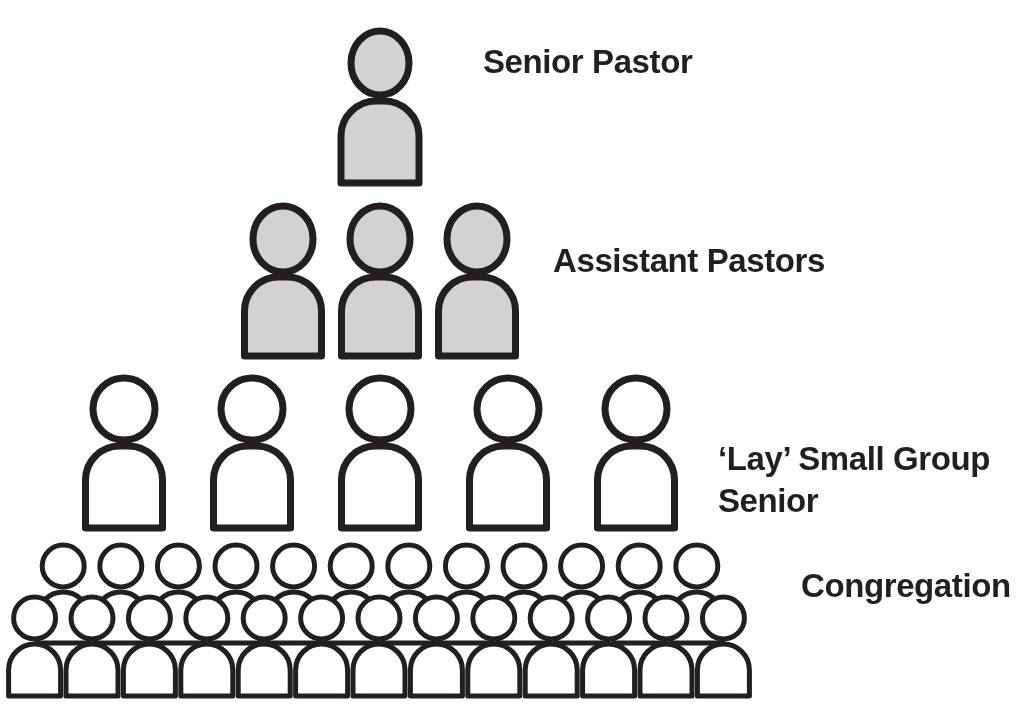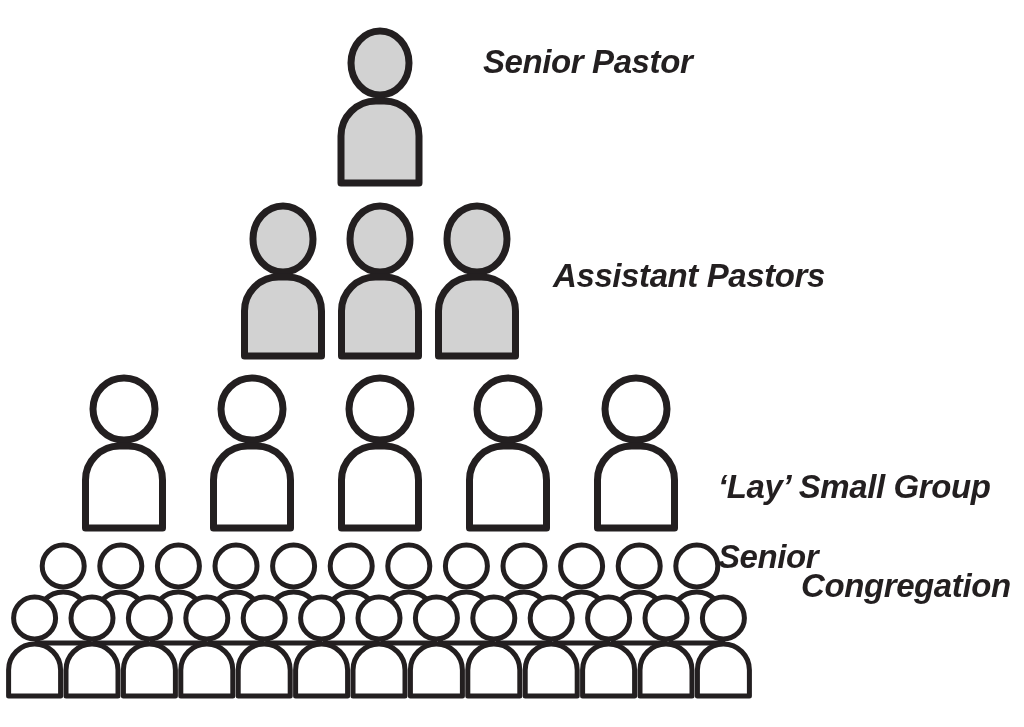--- a/index.html
+++ b/index.html
@@ -7,40 +7,38 @@
     padding: 0;
     background: #ffffff;
   }
   .canvas {
     position: relative;
     width: 1024px;
     height: 727px;
     background: #ffffff;
     overflow: hidden;
     font-family: "Liberation Sans", sans-serif;
-    font-style: italic;
   }
   .figures-svg {
     position: absolute;
     left: 0;
     top: 0;
   }
   .label {
     position: absolute;
     font-family: "Liberation Sans", sans-serif;
     font-weight: bold;
     font-size: 33px;
     line-height: 42px;
     letter-spacing: -0.4px;
     color: #231f20;
     white-space: nowrap;
   }
   .label .line {
     display: block;
-    margin-top: 28px;
   }
 </style>
 </head>
 <body>
 
 <div class="canvas">
 
   <svg id="figures" class="figures-svg" width="1024" height="727" viewBox="0 0 1024 727">
       <g>
         <ellipse cx="380" cy="63" rx="29" ry="32" fill="#d2d2d2" stroke="#231f20" stroke-width="7"></ellipse>
@@ -175,21 +173,21 @@
         <path d="M 640 696 L 640 670 A 26 26 0 0 1 666 644 L 666 644 A 26 26 0 0 1 692 670 L 692 696 Z" fill="#ffffff" stroke="#231f20" stroke-width="5" stroke-linejoin="round"></path>
       </g>
       <g>
         <ellipse cx="723.4" cy="618" rx="21" ry="21" fill="#ffffff" stroke="#231f20" stroke-width="5"></ellipse>
         <path d="M 697.4 696 L 697.4 670 A 26 26 0 0 1 723.4 644 L 723.4 644 A 26 26 0 0 1 749.4 670 L 749.4 696 Z" fill="#ffffff" stroke="#231f20" stroke-width="5" stroke-linejoin="round"></path>
       </g>
     </svg>
 
   <div class="label" style="left:483px; top:41px">Senior Pastor</div>
 
-  <div class="label" style="left:553px; top:255px">Assistant Pastors</div>
+  <div class="label" style="left:553px; top:240px">Assistant Pastors</div>
 
   <div class="label" style="left:718px; top:438px">
     <span class="line">‘Lay’ Small Group</span>
     <span class="line">Senior</span>
   </div>
 
   <div class="label" style="left:801px; top:565px">Congregation</div>
 
 </div>
 

